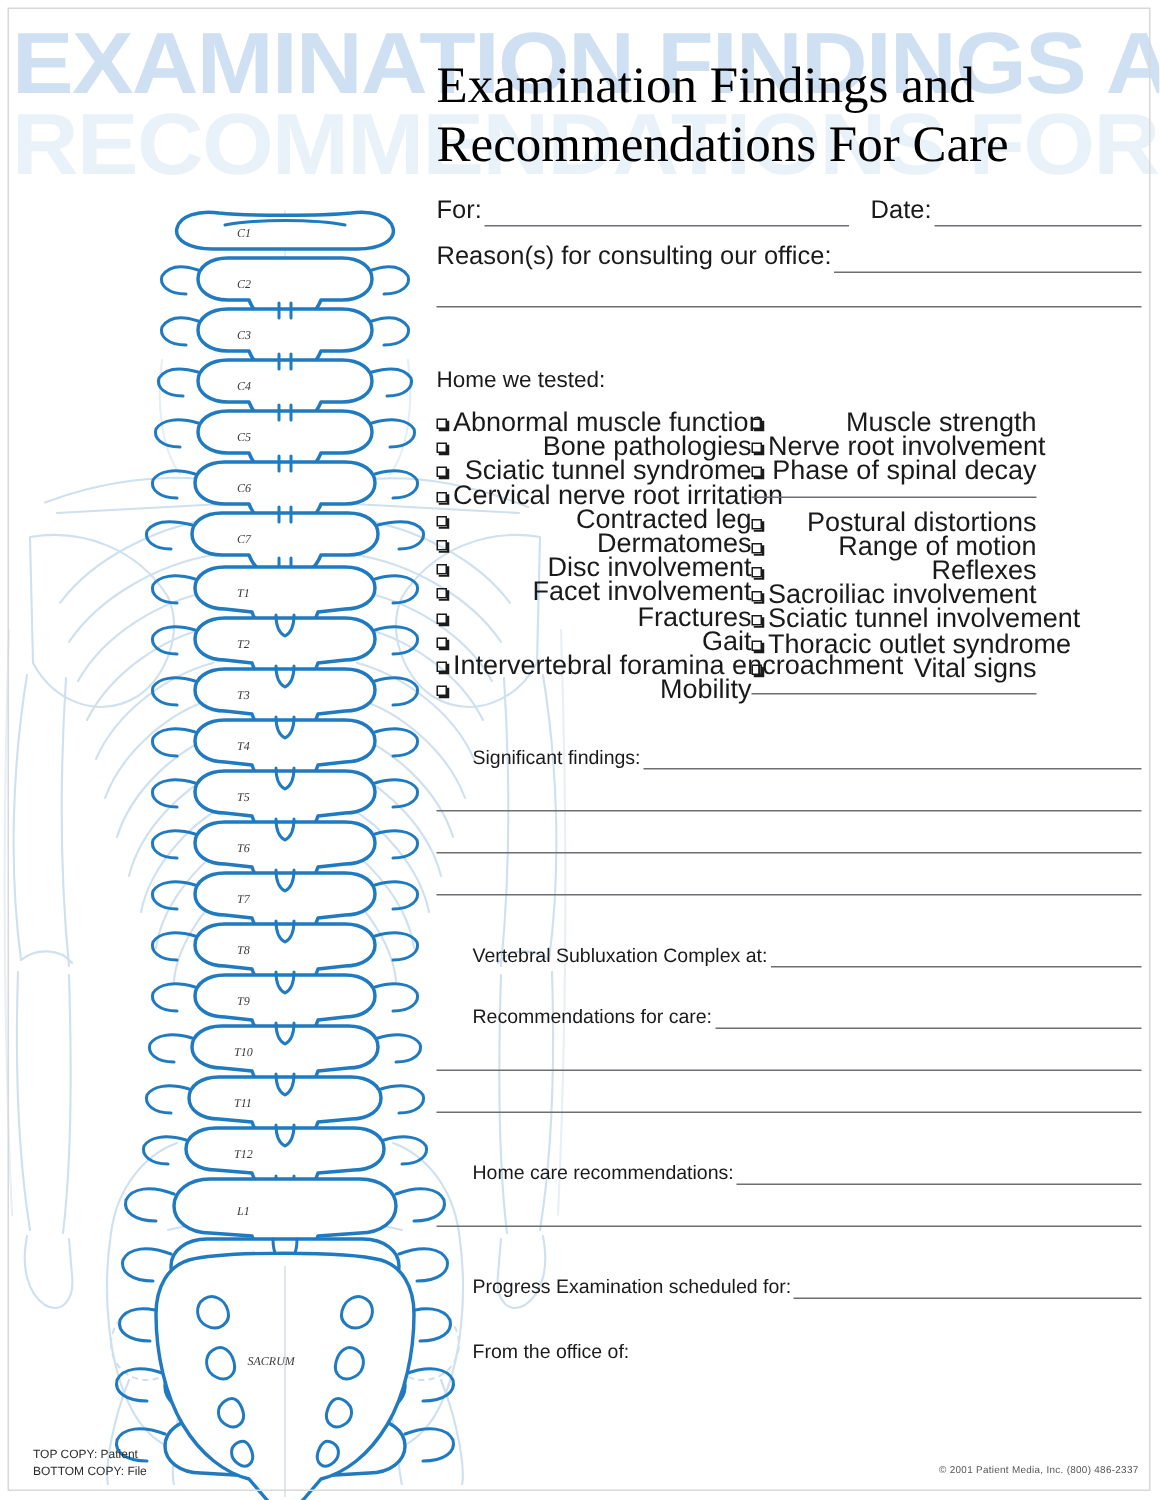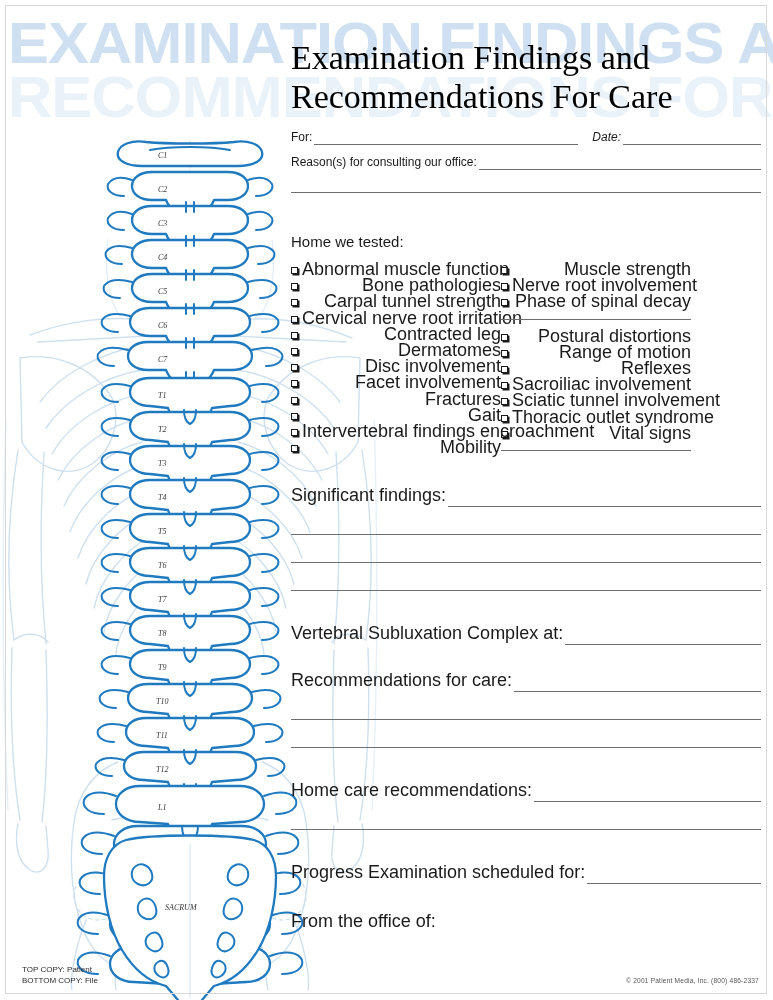--- a/index.html
+++ b/index.html
@@ -72,21 +72,21 @@
     line-height:39px;
     color:#000;
     margin:0 0 14px 0;
     letter-spacing:0px;
   }
   .title .l2{display:block;}
 
   .fieldrow{
     display:flex;
     align-items:flex-end;
-    font-size:12px;
+    font-size:17px;
     margin-bottom:10px;
     white-space:nowrap;
   }
   .fieldrow .lbl{padding-bottom:1px;}
   .rule{
     flex:1 1 auto;
     border-bottom:1px solid #6d6f72;
     height:13px;
     margin-left:2px;
   }
@@ -135,22 +135,23 @@
     margin:9px 0 8px 0;
     width:100%;
   }
   .grp-rule.tail{margin:9px 0 0 0;}
 
   
   .lower{margin-top:30px;}
   .lfield{
     display:flex;
     align-items:flex-end;
-    font-size:18px;
+    font-size:13px;
     white-space:nowrap;
+    margin-left:24px;
   }
   .lfield .lbl{padding-bottom:1px;}
   .spacer-line{
     border-bottom:1px solid #6d6f72;
     height:0;
   }
 
   
   .copyfoot{
     position:absolute;
@@ -447,21 +448,21 @@
   <div class="form">
 
     <div class="title">
       <span>Examination Findings and</span>
       <span class="l2">Recommendations For Care</span>
     </div>
 
     <div class="fieldrow">
       <span class="lbl">For:</span>
       <span class="rule"></span>
-      <span class="lbl gap" style="margin-left:14px;font-style:italic;">Date:</span>
+      <span class="lbl gap" style="margin-left:14px;">Date:</span>
       <span class="rule fixed-date"></span>
     </div>
 
     <div class="fieldrow" style="margin-bottom:0;">
       <span class="lbl">Reason(s) for consulting our office:</span>
       <span class="rule"></span>
     </div>
     <div class="blankline" style="margin-top:22px;"></div>
 
     <div class="tested">
@@ -471,21 +472,21 @@
             <div class="chk">
               <span class="box"></span>
               <span>Abnormal muscle function</span>
             </div>
             <div class="chk">
               <span class="box"></span>
               <span>Bone pathologies</span>
             </div>
             <div class="chk">
               <span class="box"></span>
-              <span>Carpal tunnel strength</span>
+              <span>Sciatic tunnel syndrome</span>
             </div>
             <div class="chk">
               <span class="box"></span>
               <span>Cervical nerve root irritation</span>
             </div>
             <div class="chk">
               <span class="box"></span>
               <span>Contracted leg</span>
             </div>
             <div class="chk">
@@ -503,21 +504,21 @@
             <div class="chk">
               <span class="box"></span>
               <span>Fractures</span>
             </div>
             <div class="chk">
               <span class="box"></span>
               <span>Gait</span>
             </div>
             <div class="chk">
               <span class="box"></span>
-              <span>Intervertebral findings encroachment</span>
+              <span>Intervertebral foramina encroachment</span>
             </div>
             <div class="chk">
               <span class="box"></span>
               <span>Mobility</span>
             </div>
           </div>
         <div class="col-r">
             <div class="chk">
               <span class="box"></span>
               <span>Muscle strength</span>

